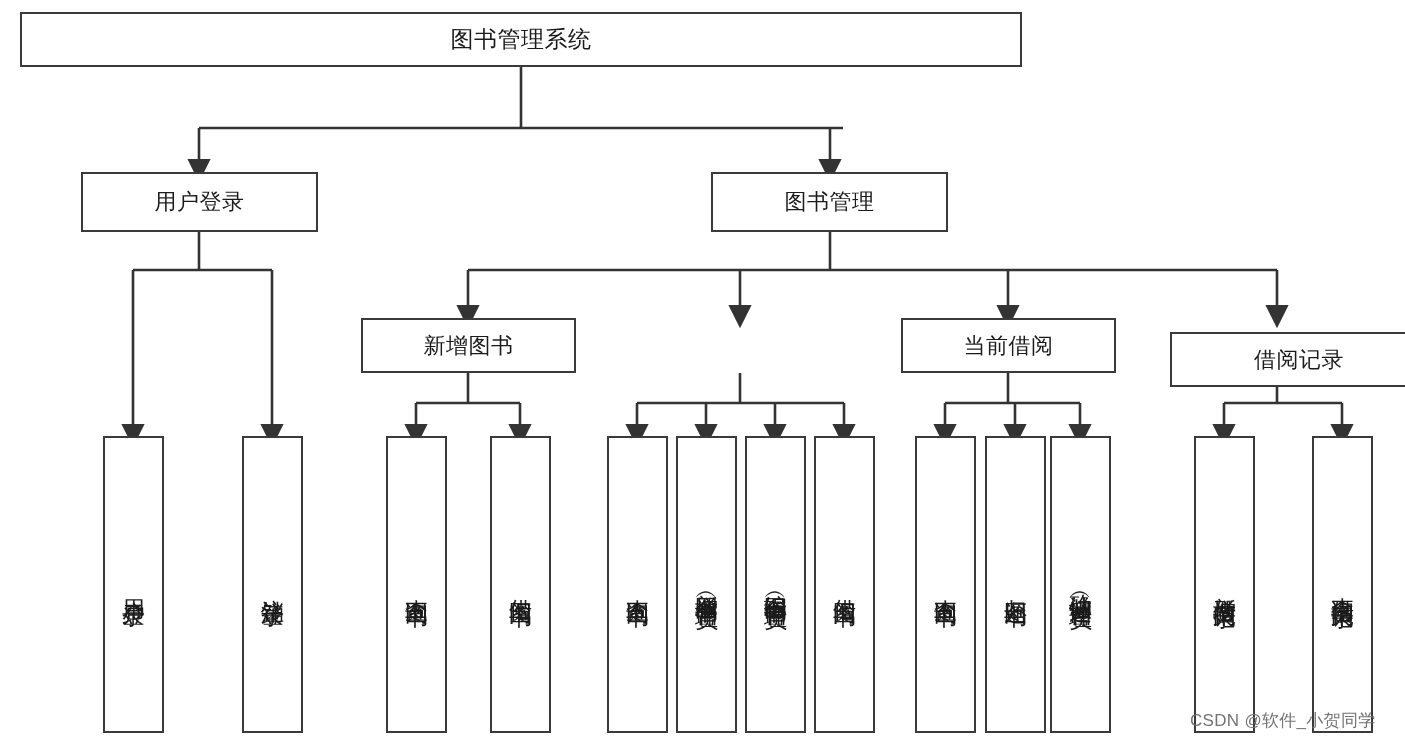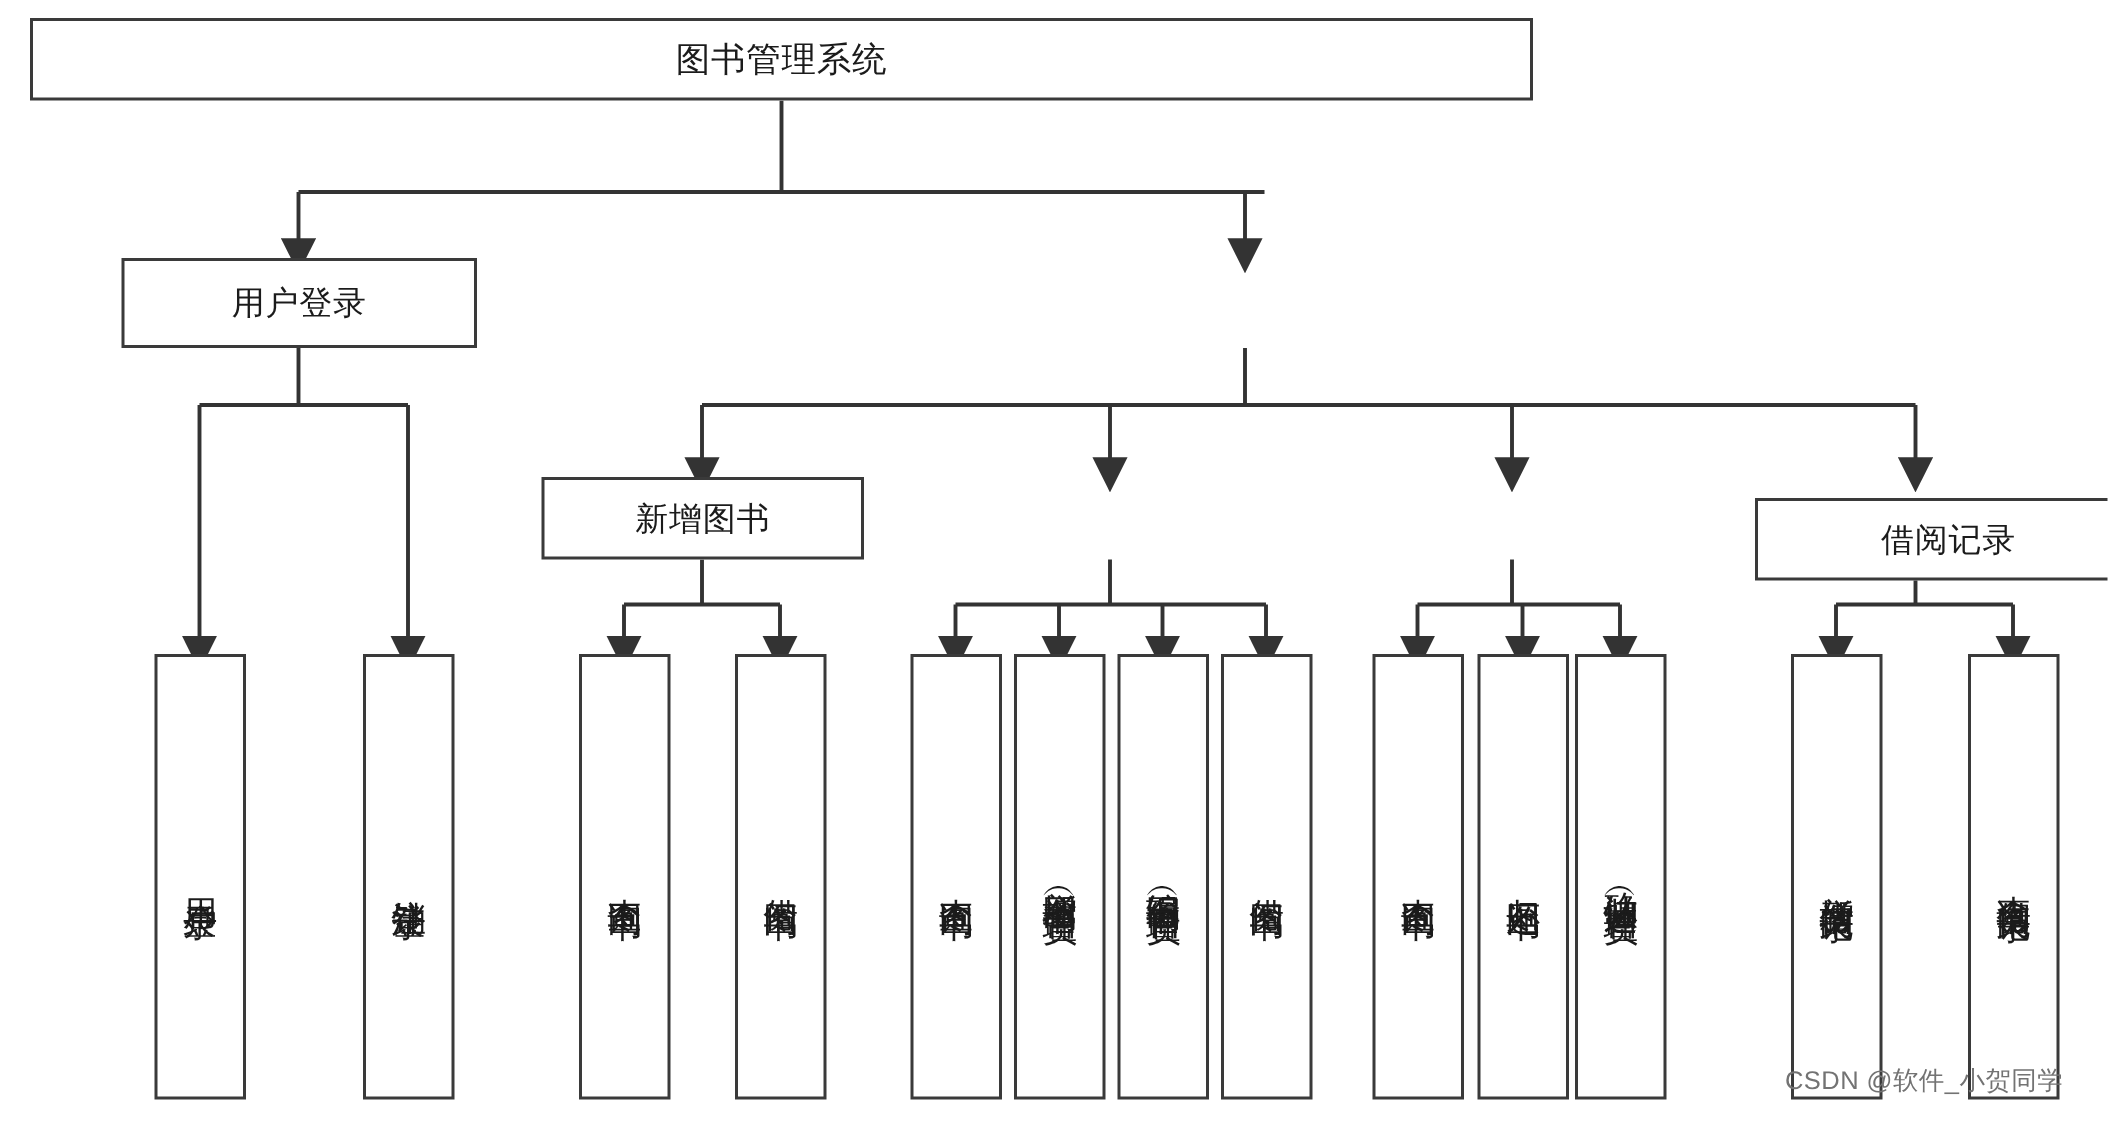--- a/index.html
+++ b/index.html
@@ -113,23 +113,29 @@
     </g>
   </svg>
 
   <div class="node h-node" id="n-root" style="left:20px;top:12px;width:1002px;height:55px;">
     <span class="lbl">图书管理系统</span>
   </div>
 
   <div class="node h-node" style="left:81px;top:172px;width:237px;height:60px;">
     <span class="lbl">用户登录</span>
   </div>
+  <div class="node h-node" style="left:711px;top:172px;width:237px;height:60px;">
+    <span class="lbl">图书管理</span>
+  </div>
 
   <div class="node h-node" style="left:361px;top:318px;width:215px;height:55px;">
     <span class="lbl">新增图书</span>
+  </div>
+  <div class="node h-node" style="left:901px;top:318px;width:215px;height:55px;">
+    <span class="lbl">当前借阅</span>
   </div>
   <div class="node h-node" style="left:1170px;top:332px;width:258px;height:55px;">
     <span class="lbl">借阅记录</span>
   </div>
 
   <div class="node v-node" style="left:103px;top:436px;width:61px;height:297px;">
     <span class="lbl">用户登录</span>
   </div>
   <div class="node v-node" style="left:242px;top:436px;width:61px;height:297px;">
     <span class="lbl">注销登录</span>

